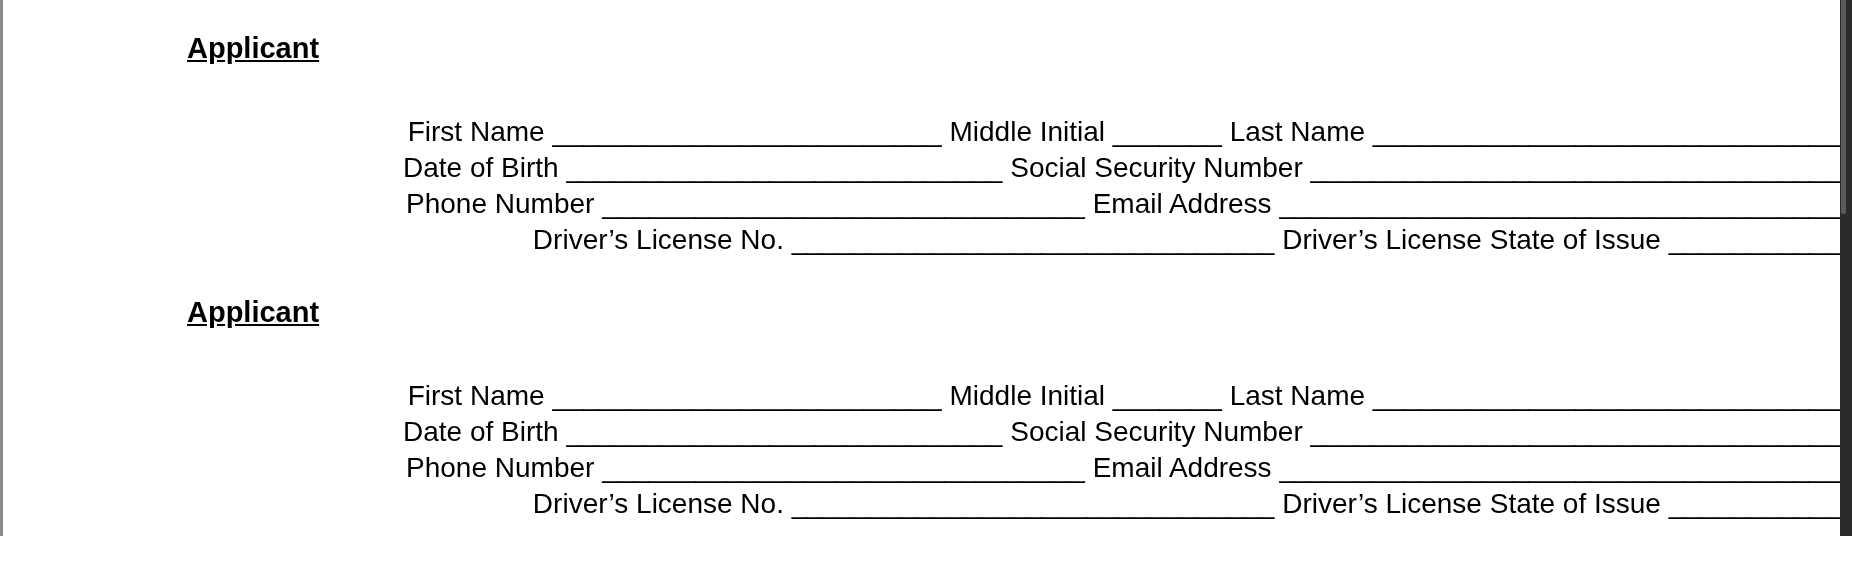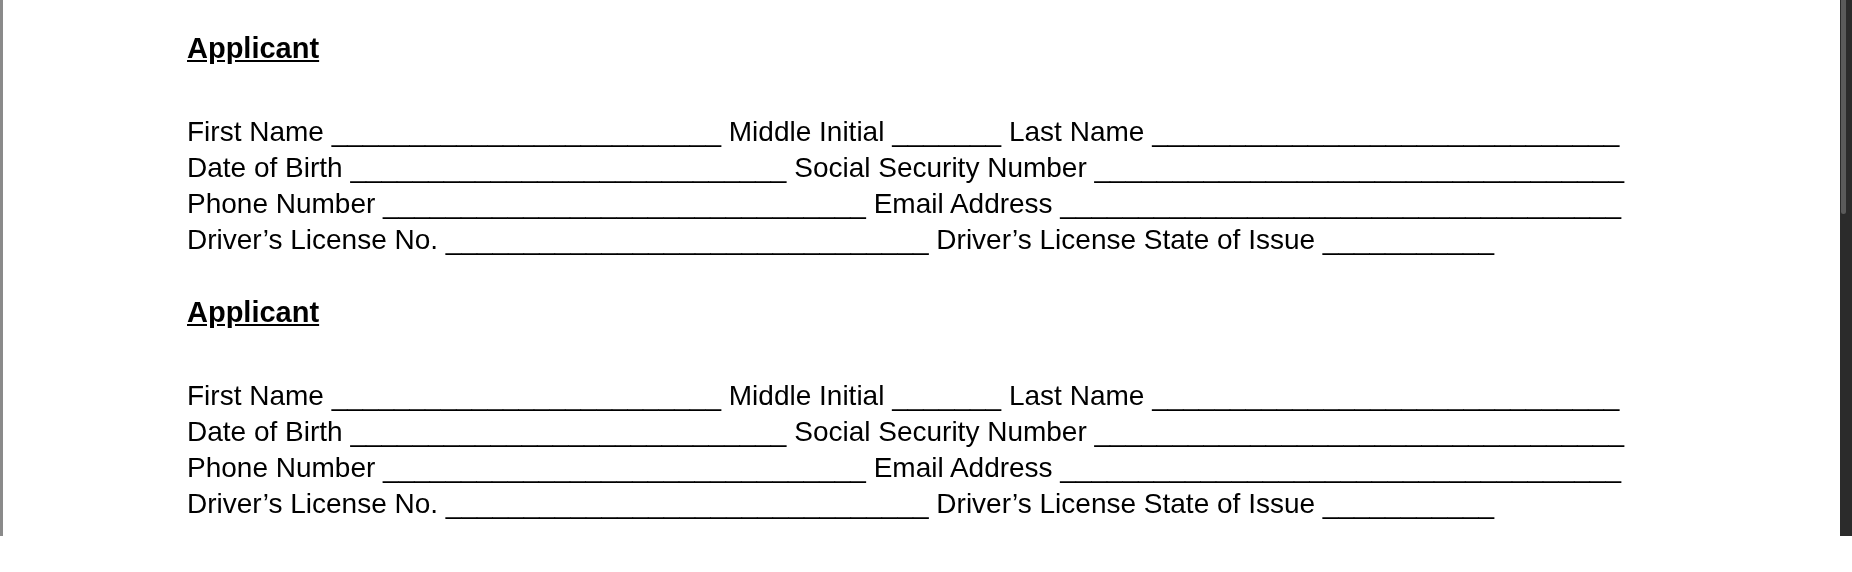--- a/index.html
+++ b/index.html
@@ -31,21 +31,21 @@
   .section-heading {
     margin: 0 0 48px 0;
     font-size: 29px;
     line-height: 36px;
     font-weight: bold;
     text-decoration: underline;
     color: #000000;
   }
   .section { margin: 0; }
   .section + .section { margin-top: 36px; }
-  .lines { margin: 0 0 0 0; }
+  .lines { margin: 0 0 0 0; text-align: right; }
   .form-line {
     font-size: 28px;
     line-height: 36px;
     white-space: pre;
     color: #000000;
   }
   .scrollbar-track {
     position: absolute;
     right: 0; top: 0;
     width: 12px; height: 100%;

